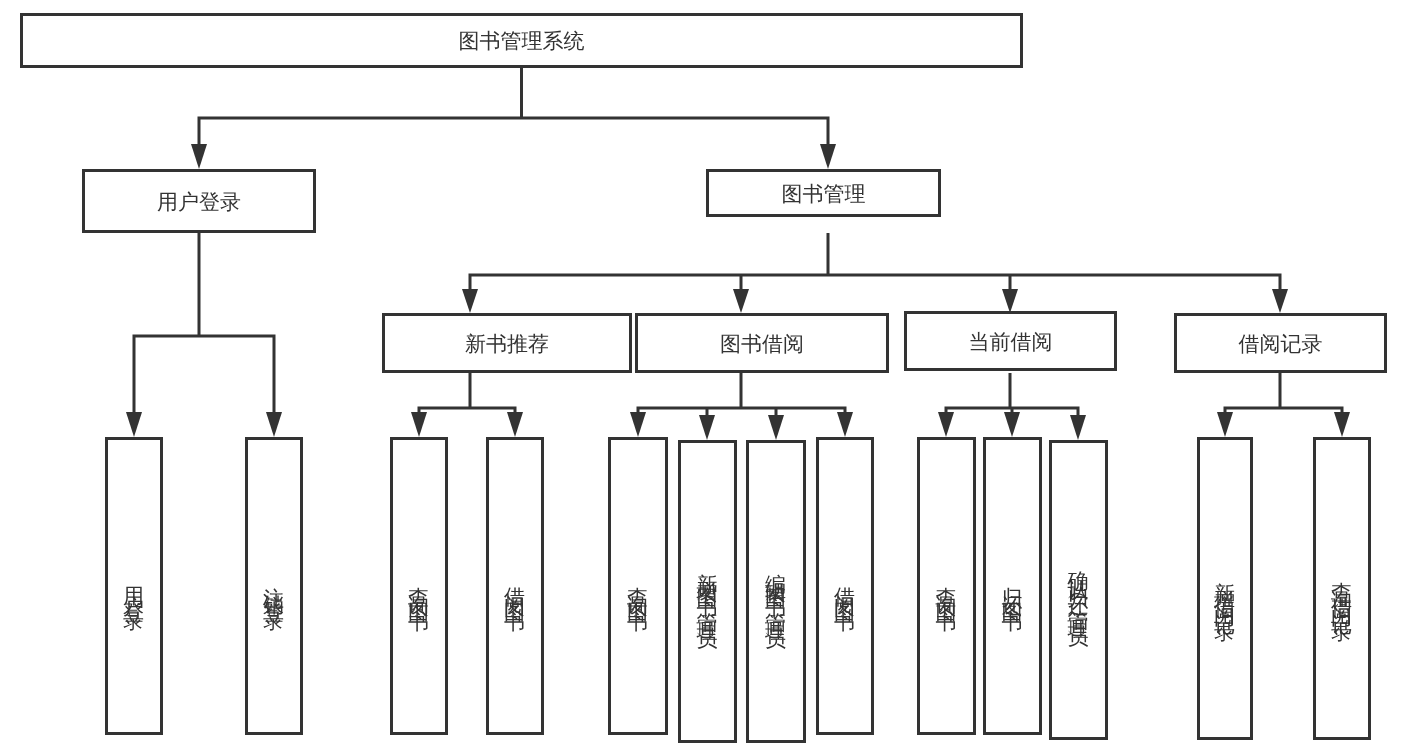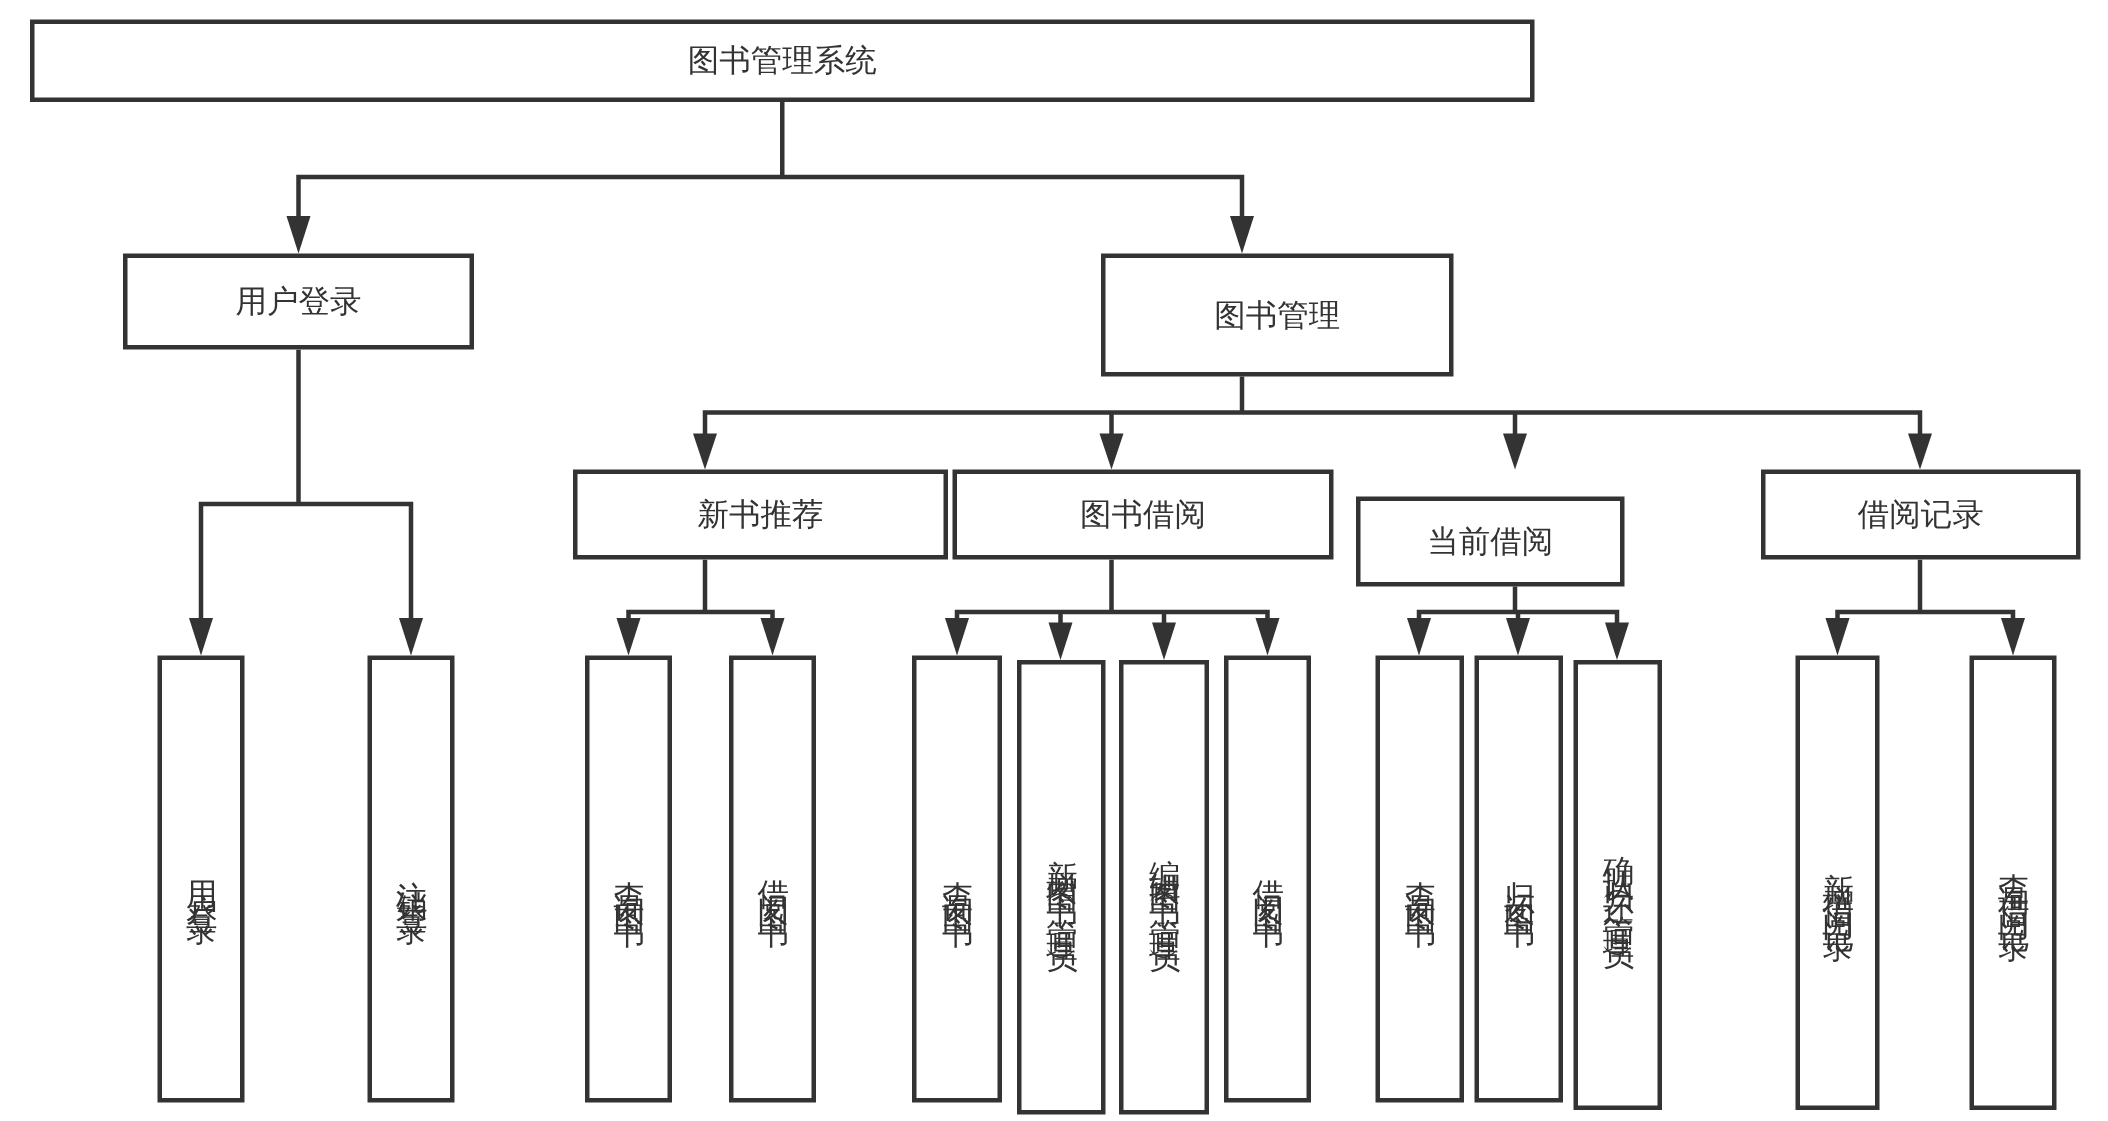--- a/index.html
+++ b/index.html
@@ -81,25 +81,25 @@
       <polygon points="1004,412 1020,412 1012,437"></polygon>
       <polygon points="1070,415 1086,415 1078,440"></polygon>
       <polygon points="1217,412 1233,412 1225,437"></polygon>
       <polygon points="1334,412 1350,412 1342,437"></polygon>
     </g>
   </svg>
 
   <div class="node" style="left:20px;top:13px;width:1003px;height:55px">图书管理系统</div>
 
   <div class="node" style="left:82px;top:169px;width:234px;height:64px">用户登录</div>
-  <div class="node" style="left:734px;top:169px;width:235px;height:82px">图书管理</div>
+  <div class="node" style="left:706px;top:169px;width:235px;height:48px">图书管理</div>
 
   <div class="node" style="left:382px;top:313px;width:250px;height:60px">新书推荐</div>
   <div class="node" style="left:635px;top:313px;width:254px;height:60px">图书借阅</div>
-  <div class="node" style="left:904px;top:331px;width:179px;height:60px">当前借阅</div>
+  <div class="node" style="left:904px;top:311px;width:213px;height:60px">当前借阅</div>
   <div class="node" style="left:1174px;top:313px;width:213px;height:60px">借阅记录</div>
 
   <div class="node v" style="left:105px;top:437px;width:58px;height:298px">用户登录</div>
   <div class="node v" style="left:245px;top:437px;width:58px;height:298px">注销登录</div>
 
   <div class="node v" style="left:390px;top:437px;width:58px;height:298px">查询图书</div>
   <div class="node v" style="left:486px;top:437px;width:58px;height:298px">借阅图书</div>
 
   <div class="node v" style="left:608px;top:437px;width:60px;height:298px">查询图书</div>
   <div class="node v" style="left:678px;top:440px;width:59px;height:303px">新增图书（管理员）</div>

